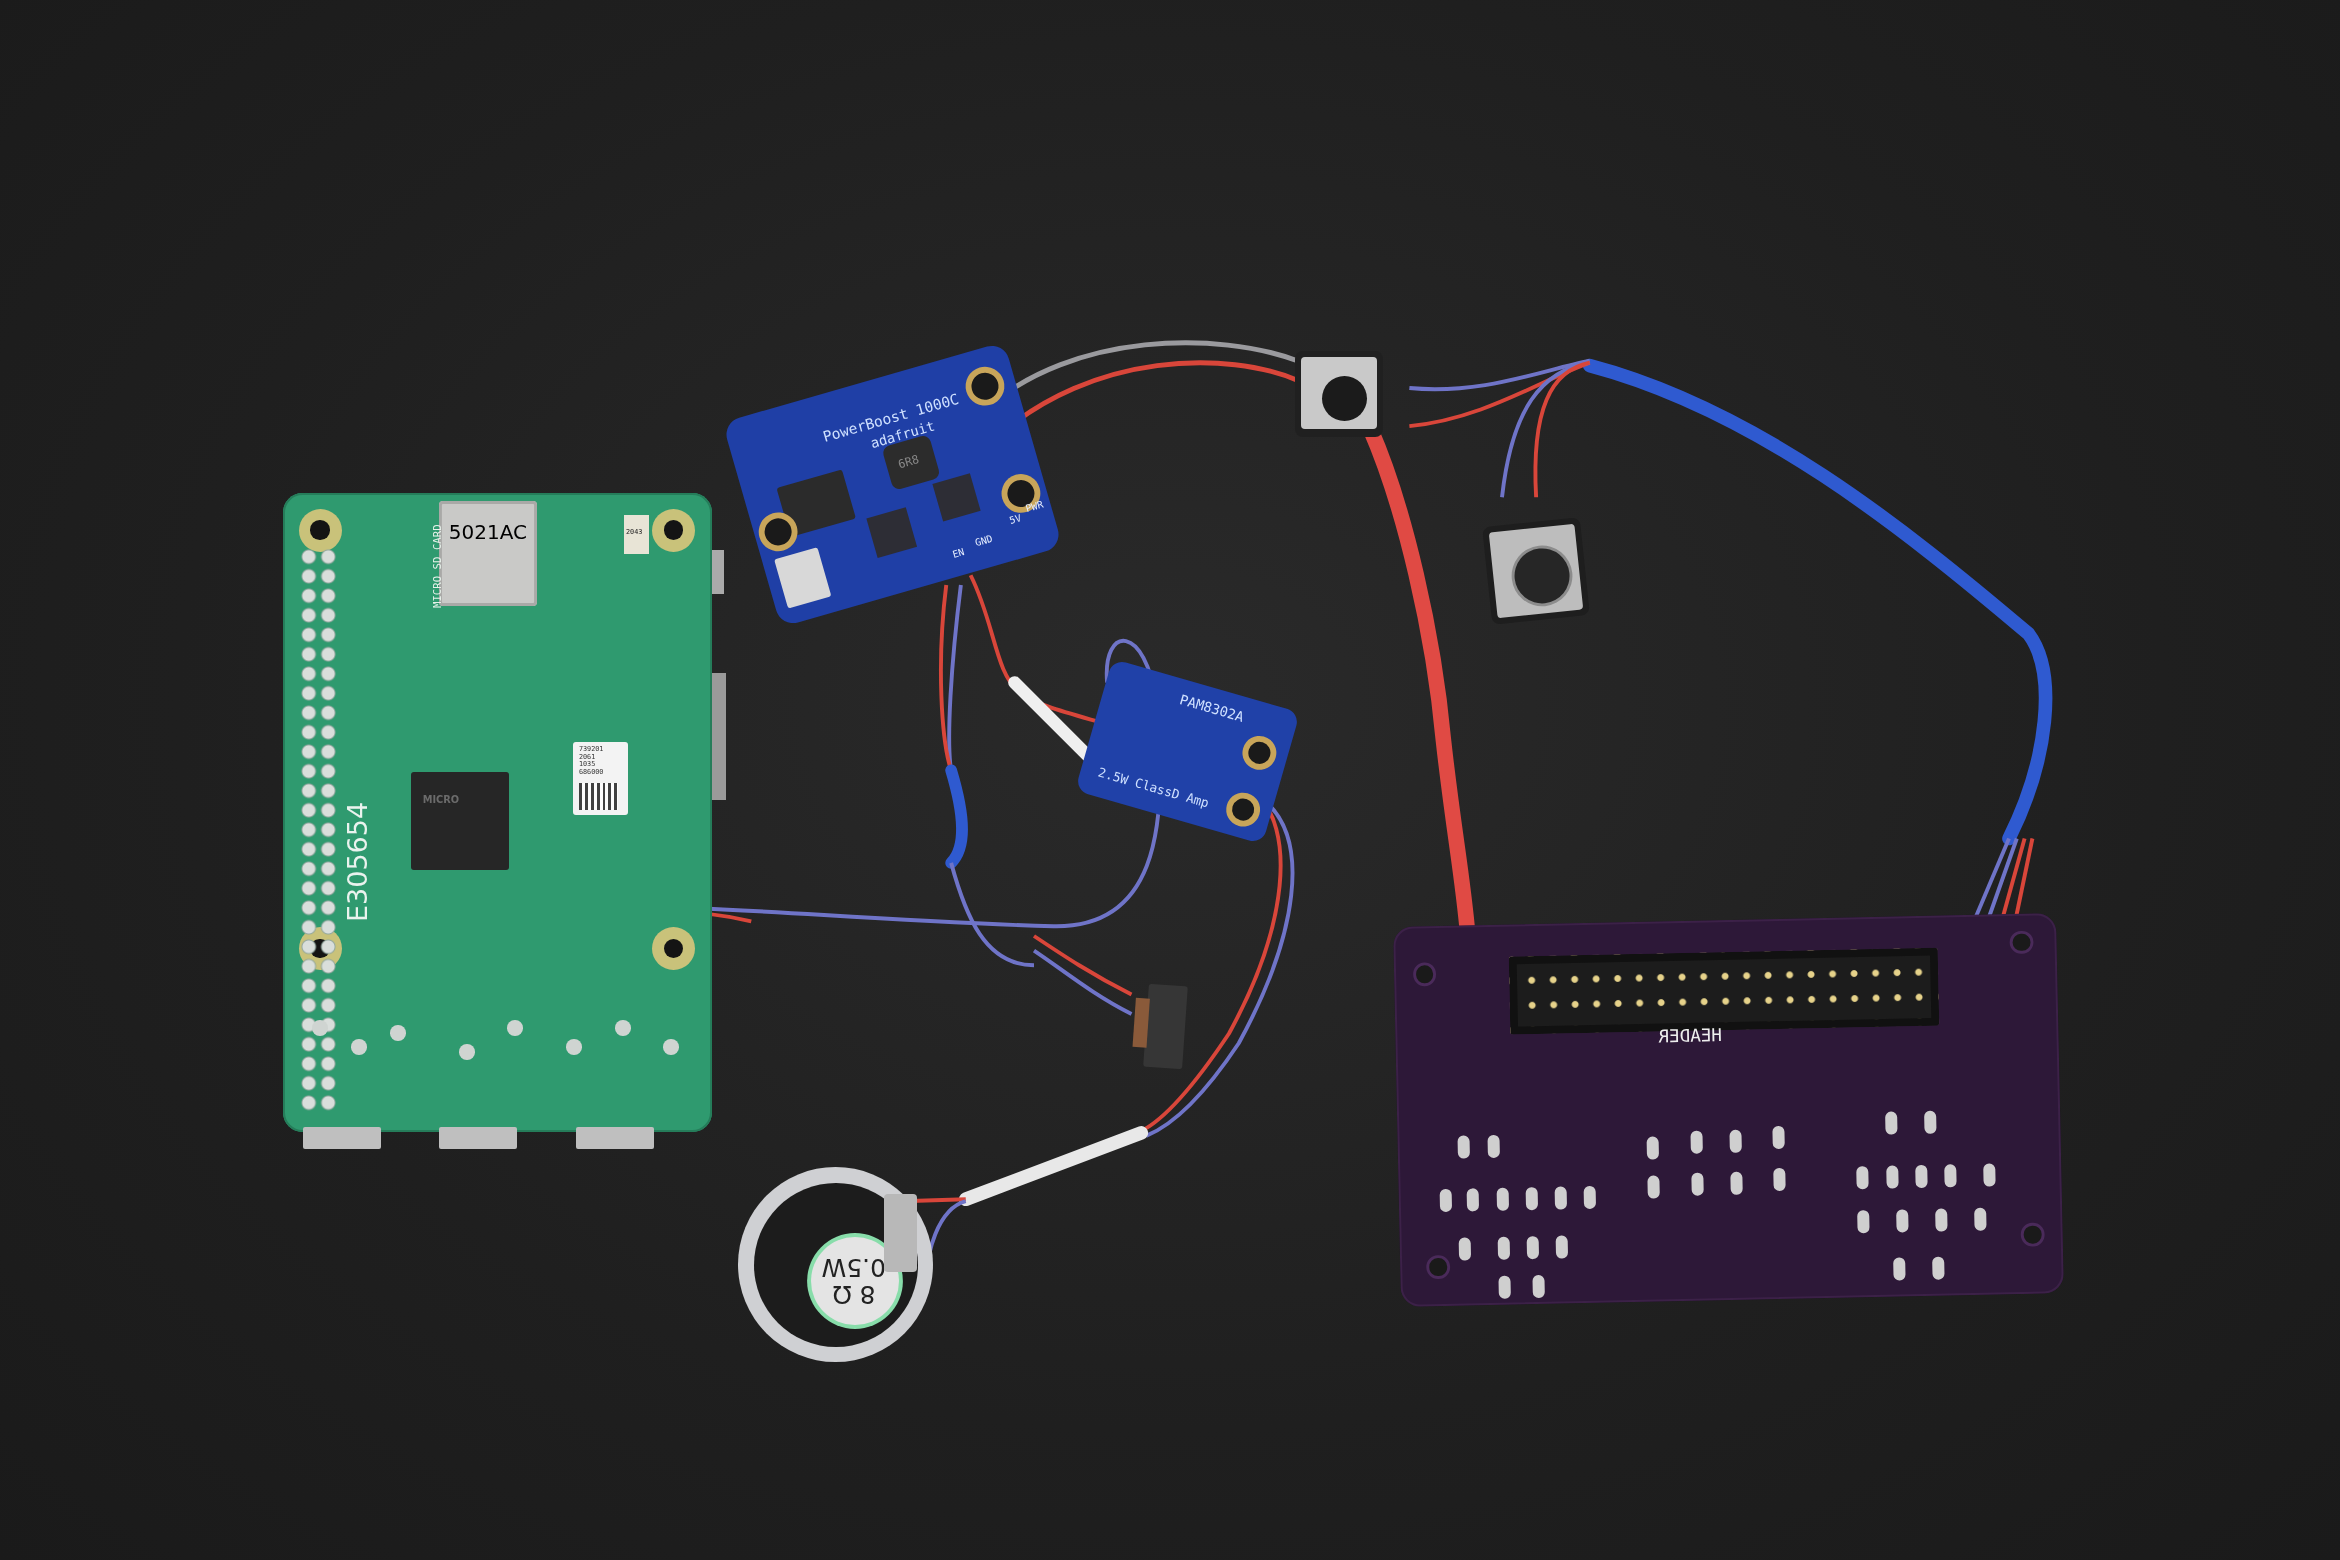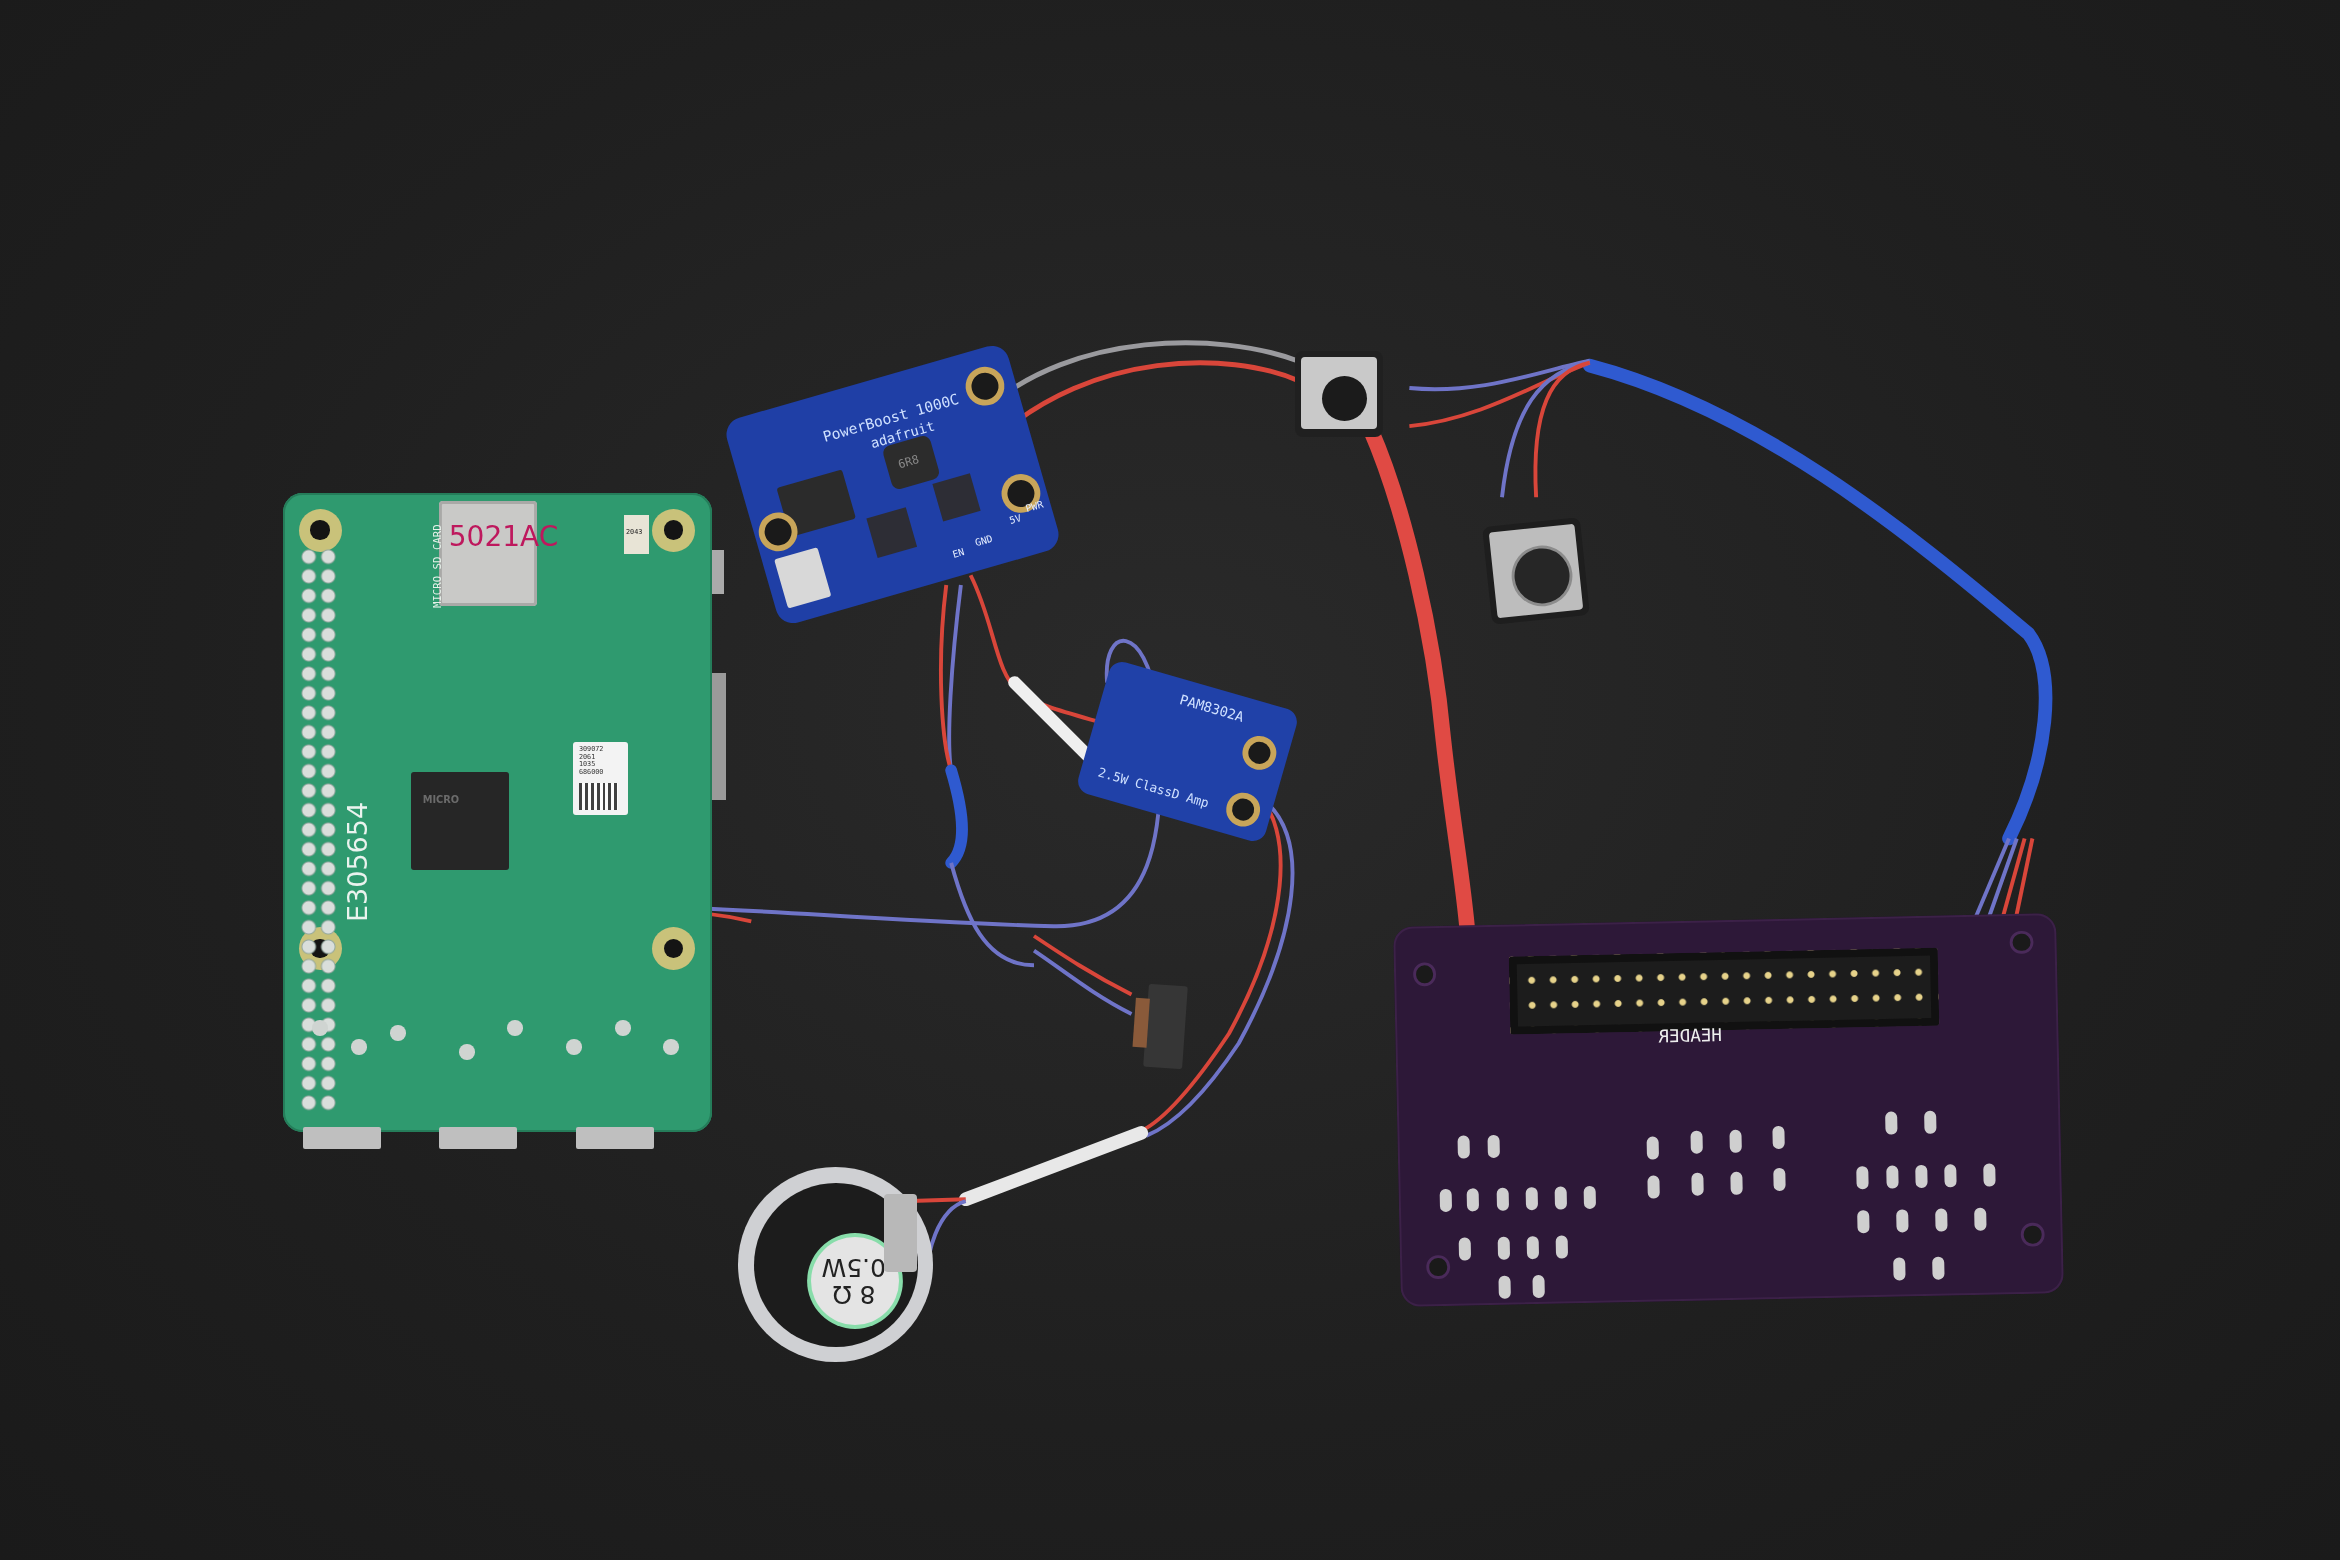--- a/index.html
+++ b/index.html
@@ -16,21 +16,21 @@
     left:283px; top:493px; width:429px; height:639px;
     background:#2f9a6f; border-radius:19.5px;
     box-shadow: inset 0 0 0 2px #257d5a;
   }
   .rpi .mount { width:43px; height:43px; border-radius:50%; background:#c9c27a; }
   .rpi .mount::after { content:""; position:absolute; left:11.7px; top:11.7px; width:19.5px; height:19.5px; border-radius:50%; background:#141414; }
   .rpi .gpio { left:15.6px; top:54px; width:39px; height:566px;
     background-image: radial-gradient(circle, #d9dedb 5.9px, #8fa59c 6.8px, transparent 7.8px);
     background-size:19.5px 19.5px; }
   .rpi .sd { left:156px; top:7.8px; width:98px; height:105px; background:#c9c9c7; border-radius:3.9px; box-shadow: inset 0 0 0 2.9px #a9a9a7; }
-  .rpi .sd-text { left:9.8px; top:19.5px; font-size:28px; color:#be185d; font-family:"DejaVu Sans", sans-serif; }
+  .rpi .sd-text { left:9.8px; top:19.5px; font-size:20px; color:#000000; font-family:"DejaVu Sans", sans-serif; }
   .rpi .sd-label { left:117px; top:29px; font-size:10.7px; color:#e7f1ea; transform:rotate(-90deg); transform-origin:left top; white-space:nowrap; }
   .rpi .ram { left:128px; top:279px; width:98px; height:98px; background:#262626; border-radius:2.9px; }
   .rpi .ram-text { left:11.7px; top:21.5px; font-size:9.8px; color:#6b6b6b; font-weight:bold; font-family:"DejaVu Sans", sans-serif; }
   .rpi .label-sticker { left:290px; top:249px; width:55px; height:73px; background:#f3f3f3; border-radius:2.9px; }
   .rpi .sticker-text { left:5.9px; top:3.9px; font-size:6.8px; line-height:7.8px; color:#333; }
   .rpi .dm { left:5.9px; top:41px; width:39px; height:27px;
     background: repeating-linear-gradient(90deg,#222 0 2.9px,#fff 2.9px 5.9px), #222; opacity:.85; }
   .rpi .serial { left:41px; top:434px; font-size:27px; color:#eaf3ee; transform:rotate(-90deg); transform-origin:left top; white-space:nowrap; font-family:"DejaVu Sans", sans-serif; }
   .rpi .fuse { left:341px; top:21.5px; width:25px; height:39px; background:#e8e4d6; }
   .rpi .fuse-text { left:2px; top:13.7px; font-size:6.8px; color:#222; }
@@ -140,21 +140,21 @@
   </div>
   <div class="abs sd-label" style="left:148px; top:115px;">MICRO SD CARD</div>
   <div class="abs fuse">
     <div class="abs fuse-text">2043</div>
   </div>
   <div class="abs ram">
     <div class="abs ram-text">MICRO</div>
   </div>
   <div class="abs label-sticker">
     <div class="abs sticker-text">
-      <div>309072</div>
+      <div>739201</div>
       <div>2061</div>
       <div>1035</div>
       <div>686000</div>
     </div>
     <div class="abs dm"></div>
   </div>
   <div class="abs serial" style="left:59px; top:429px;">E305654</div>
   <div class="abs microusb"></div>
   <div class="abs hdmi"></div>
   <div class="abs usbport" style="left:19.5px; top:634px; width:78px; height:21.5px;"></div>

